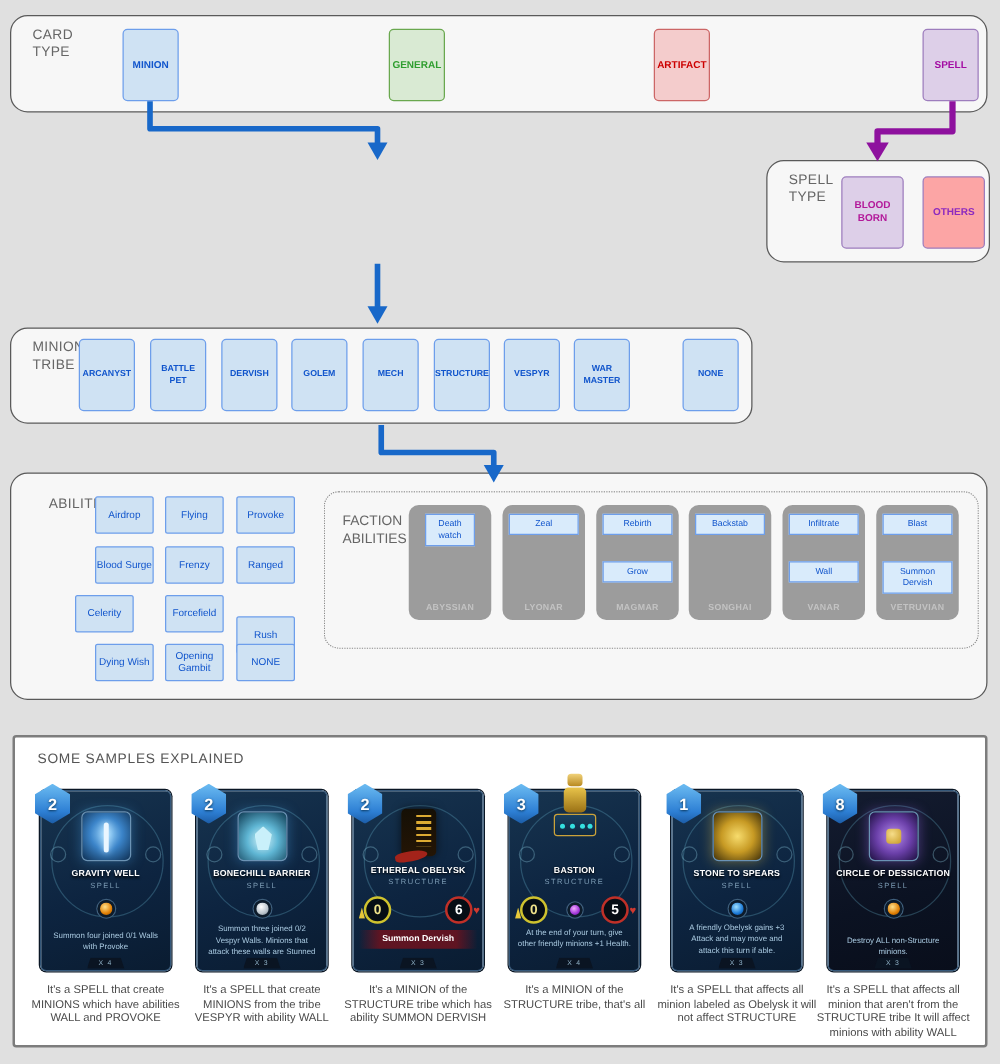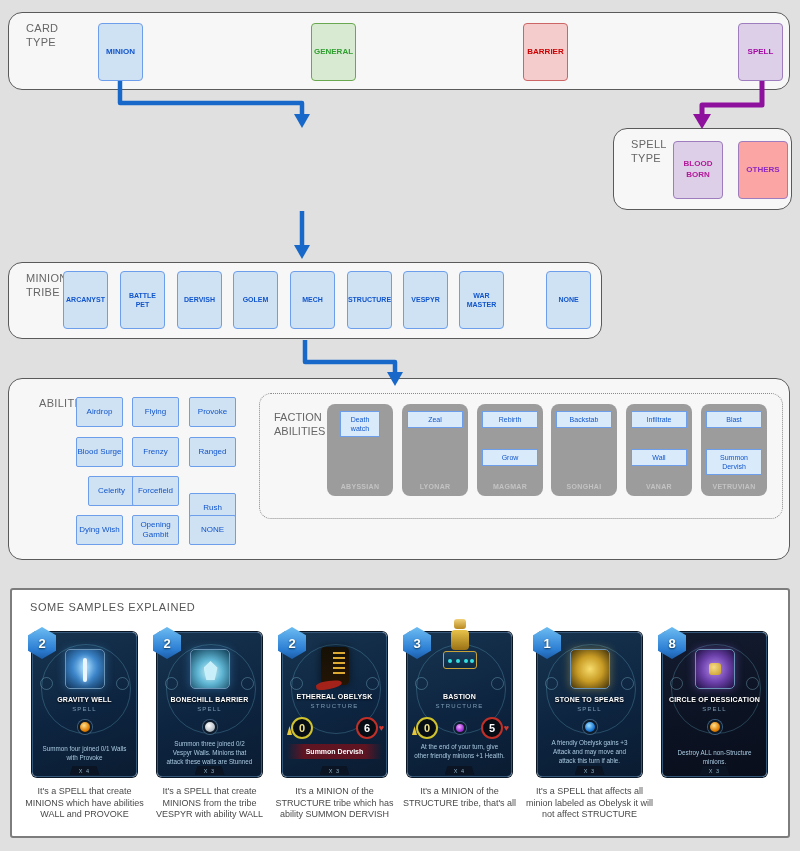--- a/index.html
+++ b/index.html
@@ -109,21 +109,21 @@
 </style>
 </head>
 <body>
 
 <div id="stage">
 
   <div class="panel" style="left:8px; top:12px; width:782px; height:78px;">
     <div class="panel-label" style="width:44px;">CARD TYPE</div>
     <div class="tile t-blue t-minion" style="left:89px; top:10px;">MINION</div>
     <div class="tile t-green" style="left:302px; top:10px;">GENERAL</div>
-    <div class="tile t-red" style="left:514px; top:10px;">BARRIER</div>
+    <div class="tile t-red" style="left:514px; top:10px;">ARTIFACT</div>
     <div class="tile t-magenta" style="left:729px; top:10px;">SPELL</div>
   </div>
 
 
   <div class="panel" style="left:613px; top:128px; width:179px; height:82px;">
     <div class="panel-label" style="width:42px;">SPELL TYPE</div>
     <div class="tile t-pink" style="left:59px;  top:12px;">BLOOD BORN</div>
     <div class="tile t-violet" style="left:124px; top:12px;">OTHERS</div>
   </div>
 
@@ -142,21 +142,21 @@
 
   <div class="panel" style="left:8px; top:378px; width:782px; height:182px;">
     <div class="panel-label" style="left:30px; top:18px;">ABILITIES</div>
 
     <div class="ability" style="left:67px;  top:18px;">Airdrop</div>
     <div class="ability" style="left:123px; top:18px;">Flying</div>
     <div class="ability" style="left:180px; top:18px;">Provoke</div>
     <div class="ability" style="left:67px;  top:58px;">Blood Surge</div>
     <div class="ability" style="left:123px; top:58px;">Frenzy</div>
     <div class="ability" style="left:180px; top:58px;">Ranged</div>
-    <div class="ability" style="left:79px;  top:97px;">Celerity</div>
+    <div class="ability" style="left:51px;  top:97px;">Celerity</div>
     <div class="ability" style="left:123px; top:97px;">Forcefield</div>
     <div class="ability" style="left:180px; top:98px;margin-top:16px;">Rush</div>
     <div class="ability" style="left:67px;  top:136px;">Dying Wish</div>
     <div class="ability" style="left:123px; top:136px;">Opening Gambit</div>
     <div class="ability" style="left:180px; top:136px;">NONE</div>
 
     <div class="fa-wrap">
       <div class="fa-label">FACTION ABILITIES</div>
 
       <div class="fa-box" style="left:67px;">
@@ -269,20 +269,21 @@
       <div class="cost">8</div>
       <div class="deco-dot l"></div>
       <div class="deco-dot r"></div>
       <div class="art-box art-circle"></div>
       <div class="card-name">CIRCLE OF DESSICATION</div>
       <div class="card-kind">SPELL</div>
       <div class="gem gem-orange"></div>
       <div class="card-text" style="top:116px;">Destroy ALL non-Structure minions.</div>
       <div class="card-count">X 3</div>
     </div>
+    <div class="caption" style="left:638px;">It's a SPELL that affects all minion that aren't from the STRUCTURE tribe It will affect minions with ability WALL</div>
   </div>
 
   <svg class="flow" width="800" height="851" viewBox="0 0 800 851">
     <g>
       <path d="M120,81 V103 H302 V115" fill="none" stroke="#1868c9" stroke-width="4.5" stroke-linejoin="round"></path>
       <path d="M302,128 L294,114 H310 Z" fill="#1868c9"></path>
     </g>
     <g>
       <path d="M762,81 V105 H702 V115" fill="none" stroke="#8e119e" stroke-width="5" stroke-linejoin="round"></path>
       <path d="M702,129 L693,114 H711 Z" fill="#8e119e"></path>

